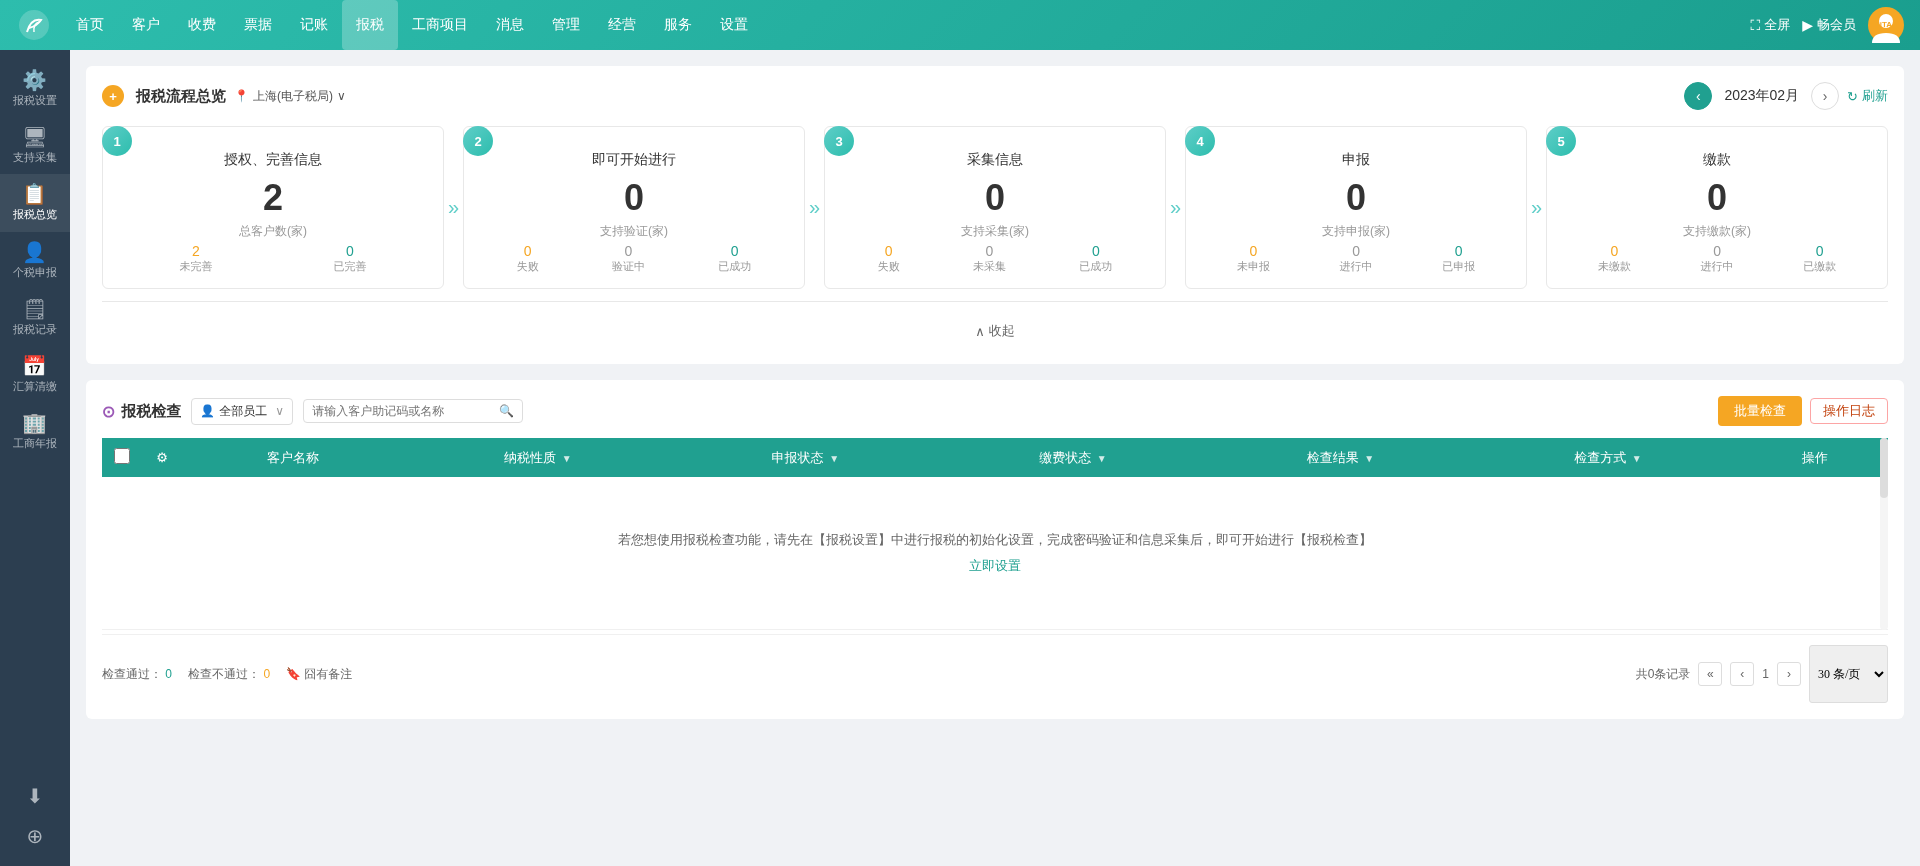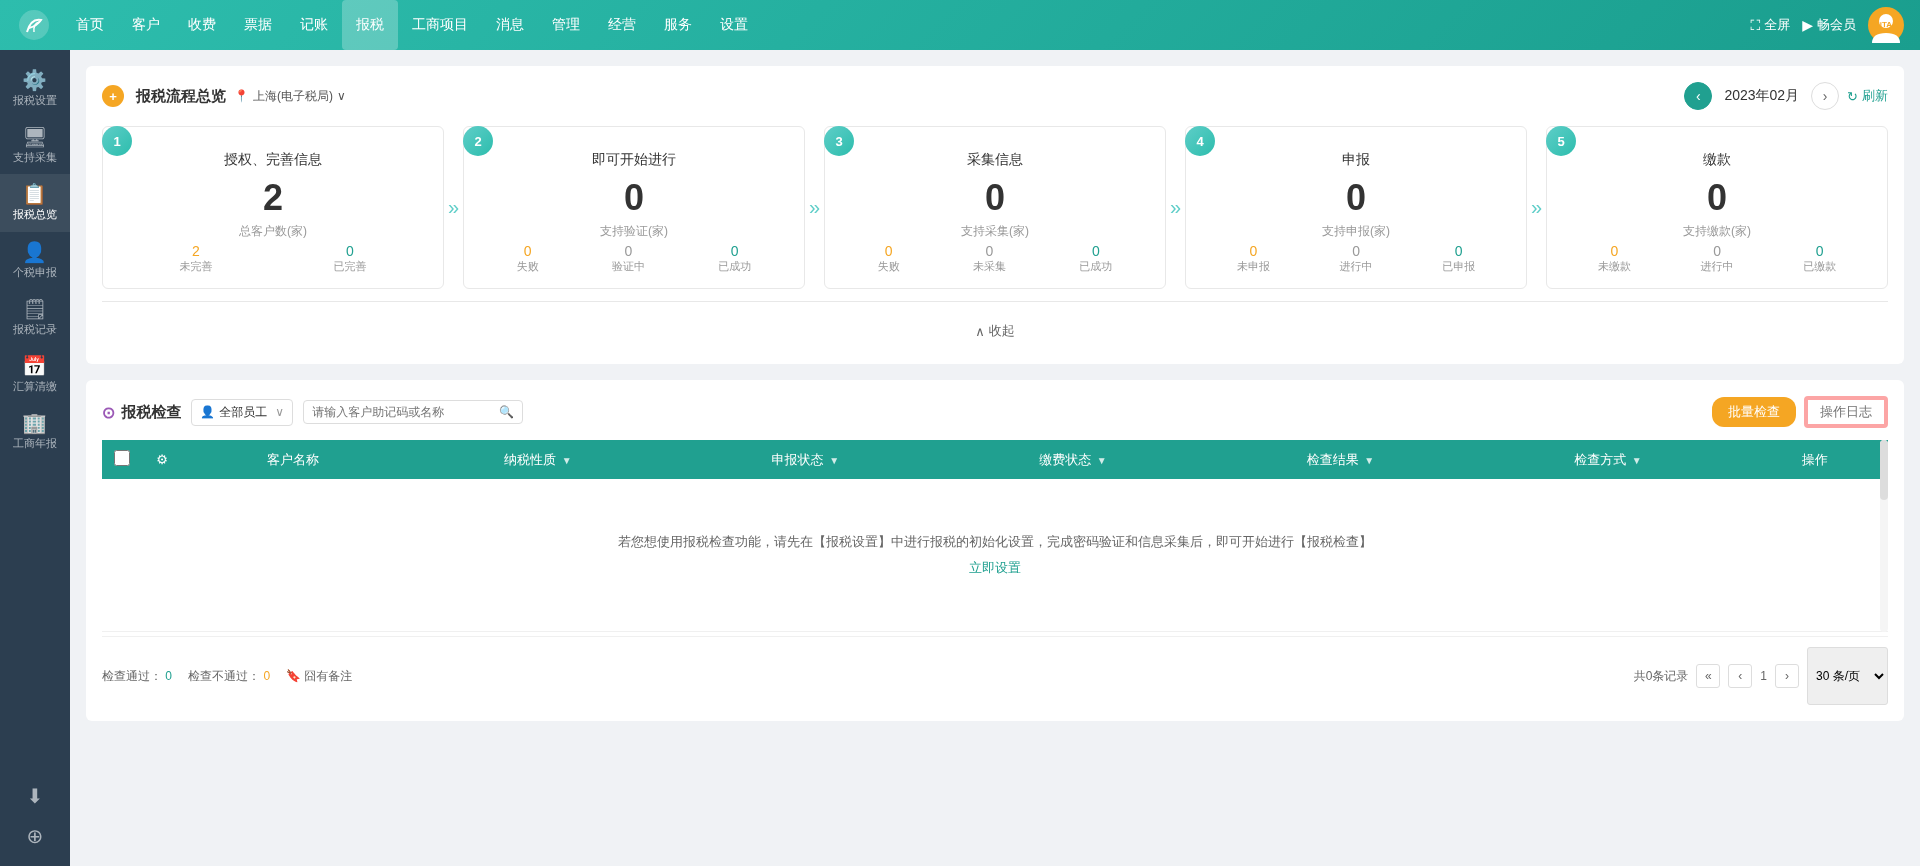--- a/index.html
+++ b/index.html
@@ -116,25 +116,25 @@
     .staff-selector .staff-icon { color: #e87722; font-size: 12px; }
     .search-box {
       display: flex; align-items: center; border: 1px solid #ddd; border-radius: 4px;
       padding: 4px 8px; font-size: 12px; flex: 1; max-width: 220px;
     }
     .search-box input {
       border: none; outline: none; font-size: 12px; flex: 1; color: #404040; background: transparent;
     }
     .check-header-right { margin-left: auto; display: flex; align-items: center; gap: 8px; }
     .batch-check-btn {
-      background: #f5a623; color: #fff; border: none; border-radius: 12px;
+      background: #f5a623; color: #fff; border: none; border-radius: 4px;
       padding: 6px 16px; font-size: 13px; cursor: pointer;
     }
     .log-btn {
-      border: 4px solid #fca5a5; background: #fff; color: #737373; border-radius: 4px;
+      border: 1px solid #fca5a5; background: #fff; color: #c2410c; border-radius: 4px;
       padding: 3px 12px; font-size: 13px; cursor: pointer;
     }
 
     
     .check-table { width: 100%; border-collapse: collapse; }
     .check-table th {
       background: #20a090; color: #fff; padding: 10px 12px; font-size: 13px;
       font-weight: 500; text-align: center; white-space: nowrap;
     }
     .check-table th:first-child, .check-table th:nth-child(2) { width: 40px; }
@@ -152,21 +152,21 @@
       border-top: 1px solid #f0f0f0; margin-top: 4px;
     }
     .footer-stat { margin-right: 16px; }
     .footer-stat a { color: #20a090; text-decoration: none; }
     .footer-right { margin-left: auto; display: flex; align-items: center; gap: 8px; }
     .page-btn {
       width: 24px; height: 24px; border: 1px solid #ddd; border-radius: 3px;
       display: flex; align-items: center; justify-content: center; cursor: pointer; font-size: 12px;
     }
     .per-page-select {
-      border: 1px solid #ddd; border-radius: 3px; padding: 20px 4px; font-size: 12px; cursor: pointer;
+      border: 1px solid #ddd; border-radius: 3px; padding: 20px 4px; font-size: 12px; cursor: pointer; font-family: Liberation Serif, serif;
     }
 
     .orange-circle {
       width: 22px; height: 22px; background: #f5a623; border-radius: 50%;
       display: inline-flex; align-items: center; justify-content: center;
       color: #fff; font-size: 13px; font-weight: bold; margin-right: 4px;
     }
     .divider { border: none; border-top: 1px solid #e8e8e8; margin: 12px 0; }
   </style>
 </head>

